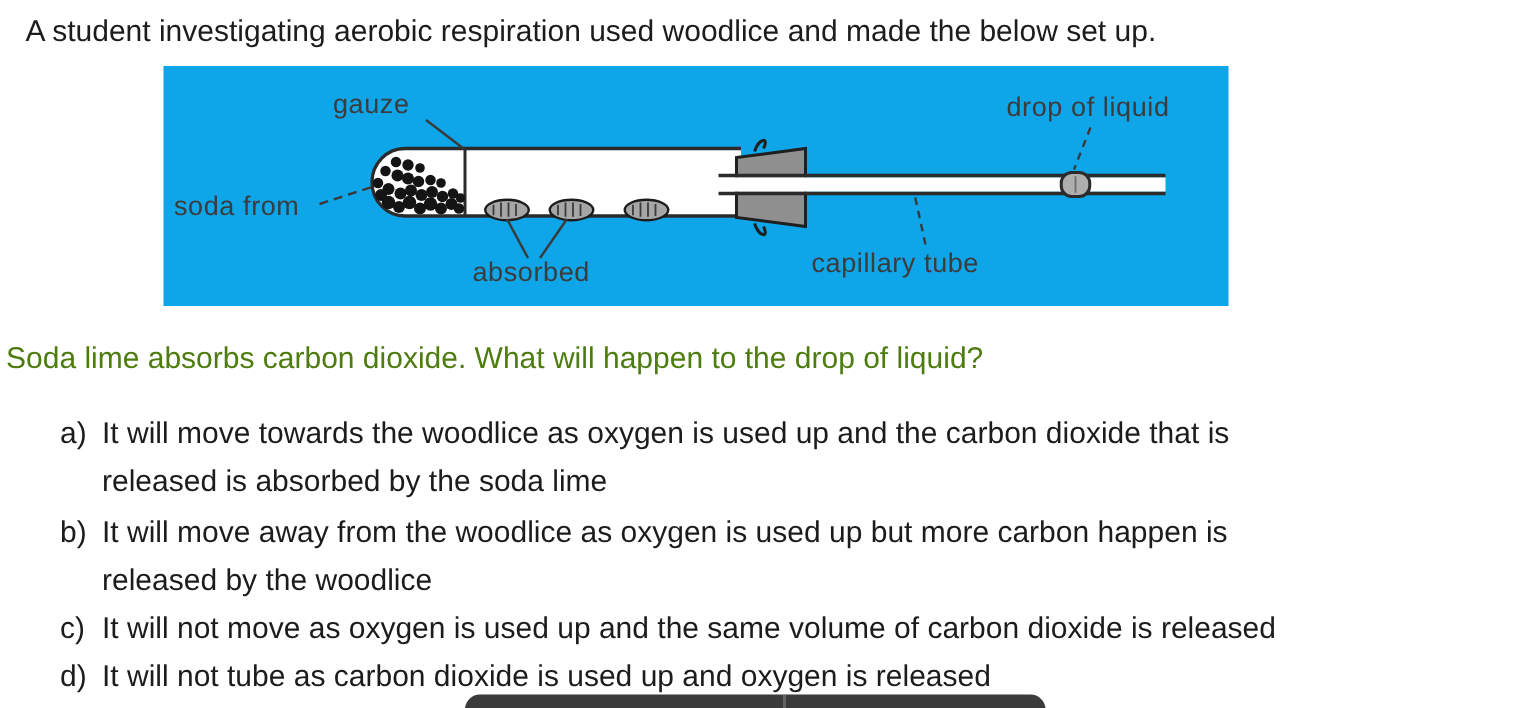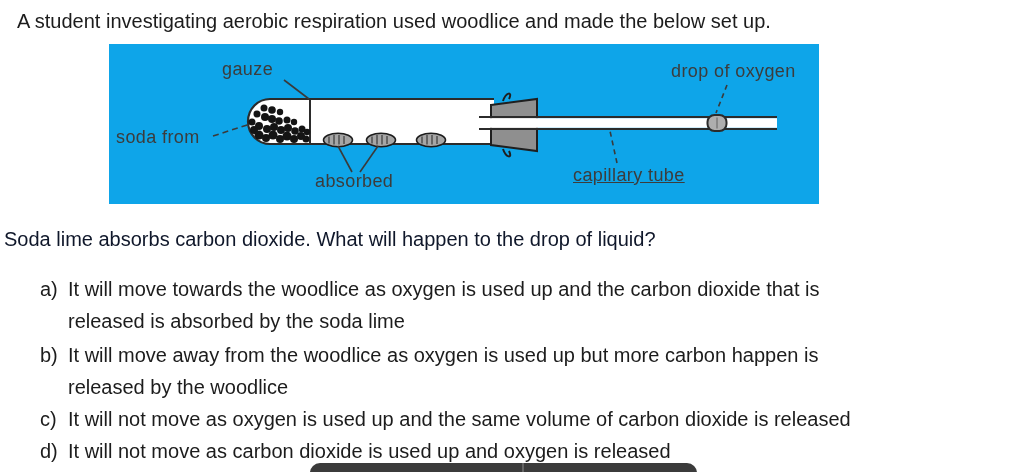--- a/index.html
+++ b/index.html
@@ -25,24 +25,24 @@
   .diagram svg { position: absolute; left: 0; top: 0; }
   .dlabel {
     position: absolute;
     font-size: 18px; letter-spacing: 0.4px;
     color: #3c3c3c; white-space: nowrap;
   }
   .lbl-gauze        { left: 113px; top: 15px; }
   .lbl-drop         { left: 562px; top: 17px; }
   .lbl-sodalime     { left: 7px;   top: 83px; }
   .lbl-woodlice     { left: 206px; top: 127px; }
-  .lbl-capillary    { left: 464px; top: 121px; text-decoration: underline; }
+  .lbl-capillary    { left: 432px; top: 121px; }
   .question {
     position: absolute; left: 4px; top: 226px;
-    font-size: 20px; line-height: 26px; color: #0f172a;
+    font-size: 20px; line-height: 26px; color: #4d7c0f;
     white-space: nowrap;
   }
   .options {
     position: absolute; left: 40px; top: 273px; width: 960px;
   }
   .option {
     display: flex; align-items: flex-start;
     font-size: 20px; line-height: 32px; color: #1c1c1c;
     margin: 0;
   }
@@ -140,21 +140,21 @@
     <g stroke="#3a3a3a" stroke-width="1.6" fill="none">
       <path d="M 175 36 L 200 55"></path>
       <path d="M 104 92 L 141 80" stroke-dasharray="6 4"></path>
       <path d="M 243 128 L 229 102"></path>
       <path d="M 251 128 L 269 102"></path>
       <path d="M 508 119 L 501 87" stroke-dasharray="5 4"></path>
       <path d="M 618 41 L 607 69" stroke-dasharray="5 4"></path>
     </g>
   </svg>
   <div class="dlabel lbl-gauze">gauze</div>
-  <div class="dlabel lbl-drop">drop of oxygen</div>
+  <div class="dlabel lbl-drop">drop of liquid</div>
   <div class="dlabel lbl-sodalime">soda from</div>
   <div class="dlabel lbl-woodlice">absorbed</div>
   <div class="dlabel lbl-capillary">capillary tube</div>
 </div>
 
 <div class="question">Soda lime absorbs carbon dioxide. What will happen to the drop of liquid?</div>
 
 <div class="options">
   <div class="option">
     <div class="letter">a)</div>
@@ -165,21 +165,21 @@
     <div class="letter">b)</div>
     <div class="otext">It will move away from the woodlice as oxygen is used up but more carbon happen is
 released by the woodlice</div>
   </div>
   <div class="option">
     <div class="letter">c)</div>
     <div class="otext">It will not move as oxygen is used up and the same volume of carbon dioxide is released</div>
   </div>
   <div class="option">
     <div class="letter">d)</div>
-    <div class="otext">It will not move as carbon dioxide is used up and oxygen is released</div>
+    <div class="otext">It will not tube as carbon dioxide is used up and oxygen is released</div>
   </div>
 </div>
 
 <div class="bottom-bar">
   <div class="half half-left"></div>
   <div class="divider"></div>
   <div class="half half-right"></div>
 </div>
 
 </body></html>

